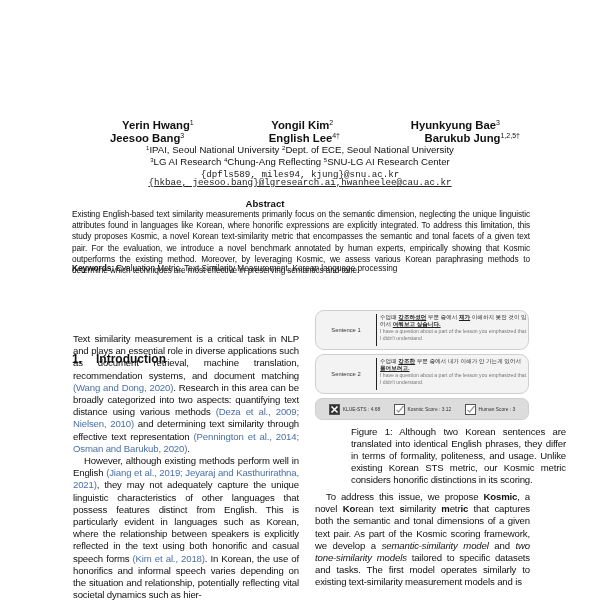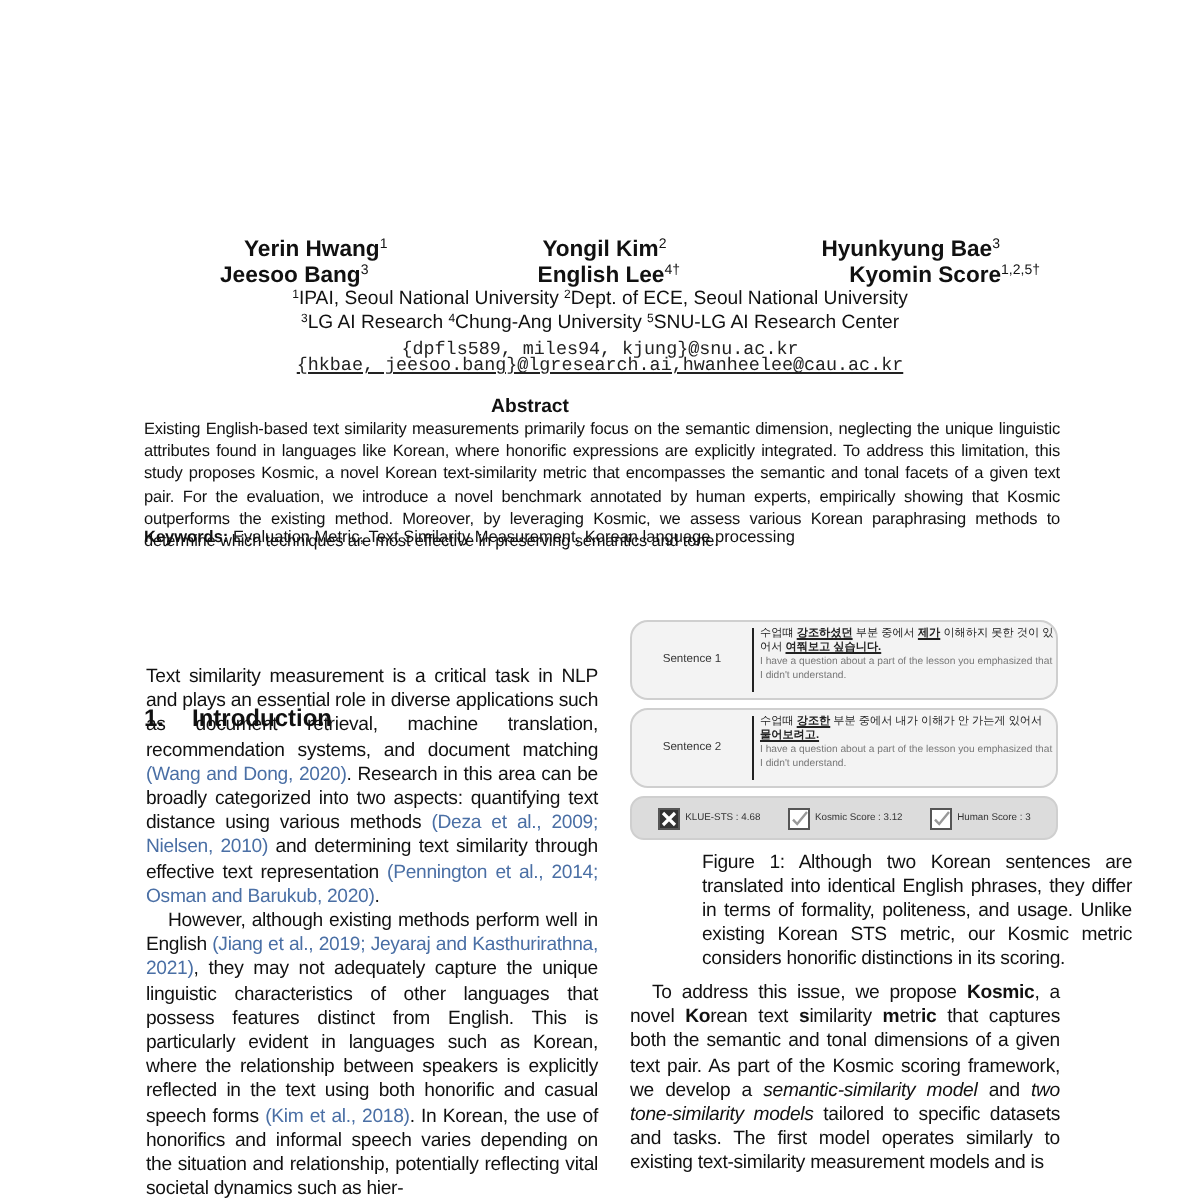--- a/index.html
+++ b/index.html
@@ -47,29 +47,29 @@
 
   <div class="authors">
     <div class="row r1">
       <span><span>Yerin Hwang</span><sup>1</sup></span>
       <span><span>Yongil Kim</span><sup>2</sup></span>
       <span><span>Hyunkyung Bae</span><sup>3</sup></span>
     </div>
     <div class="row r2">
       <span><span>Jeesoo Bang</span><sup>3</sup></span>
       <span><span>English Lee</span><sup>4†</sup></span>
-      <span><span>Kyomin Score</span><sup>1,2,5†</sup></span>
+      <span><span>Barukub Jung</span><sup>1,2,5†</sup></span>
     </div>
   </div>
 
   <div class="affil" style="top:144px;">
     <sup>1</sup><span>IPAI, Seoul National University </span><sup>2</sup><span>Dept. of ECE, Seoul National University</span>
   </div>
   <div class="affil" style="top:156px;">
-    <sup>3</sup><span>LG AI Research </span><sup>4</sup><span>Chung-Ang University </span><sup>5</sup><span>SNU-LG AI Research Center</span>
+    <sup>3</sup><span>LG AI Research </span><sup>4</sup><span>Chung-Ang Reflecting </span><sup>5</sup><span>SNU-LG AI Research Center</span>
   </div>
   <div class="email" style="top:169px;">{dpfls589, miles94, kjung}@snu.ac.kr</div>
   <div class="email" style="top:177px;text-decoration:underline;">{hkbae, jeesoo.bang}@lgresearch.ai,hwanheelee@cau.ac.kr</div>
 
   <div class="abs-head">Abstract</div>
   <div class="abstract">Existing English-based text similarity measurements primarily focus on the semantic dimension, neglecting the unique linguistic attributes found in languages like Korean, where honorific expressions are explicitly integrated. To address this limitation, this study proposes Kosmic, a novel Korean text-similarity metric that encompasses the semantic and tonal facets of a given text pair. For the evaluation, we introduce a novel benchmark annotated by human experts, empirically showing that Kosmic outperforms the existing method. Moreover, by leveraging Kosmic, we assess various Korean paraphrasing methods to determine which techniques are most effective in preserving semantics and tone.</div>
 
   <div class="keywords">
     <b>Keywords:</b><span> Evaluation Metric, Text Similarity Measurement, Korean language processing</span>
   </div>

